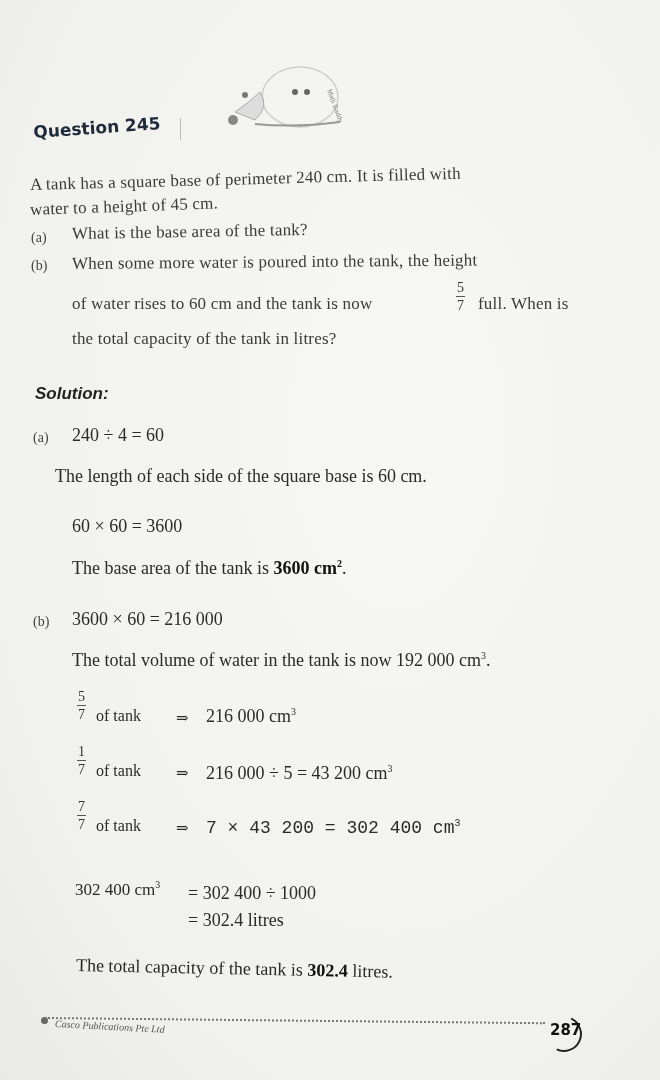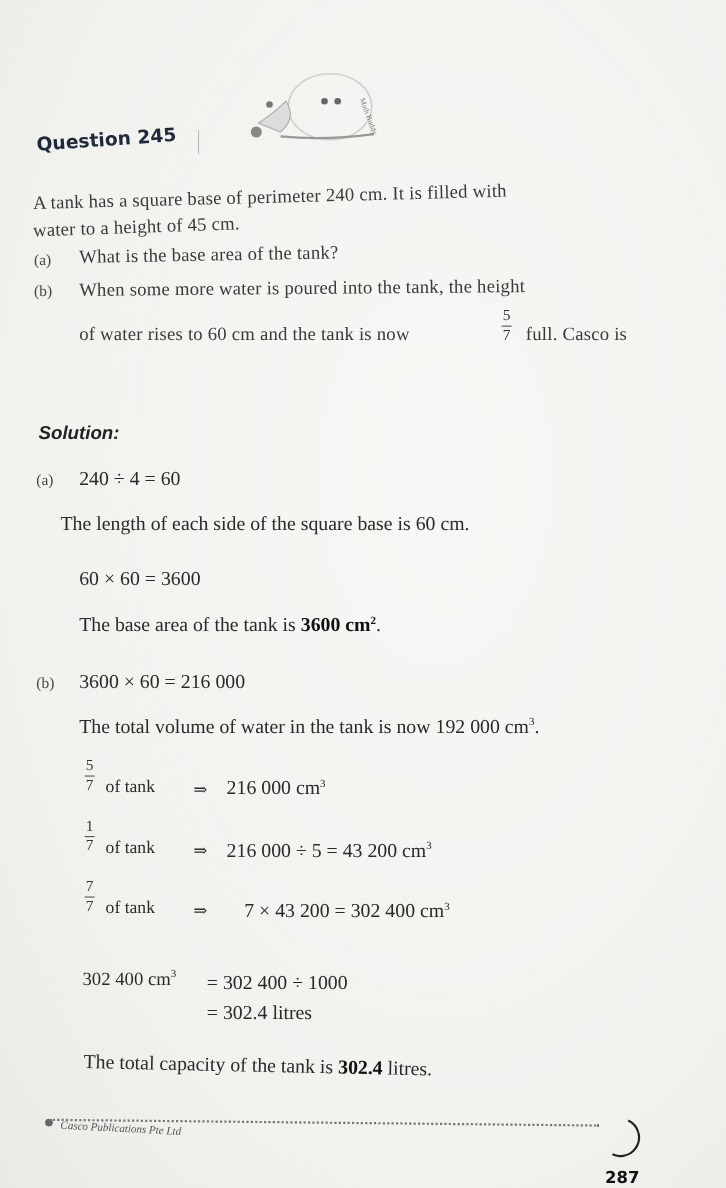--- a/index.html
+++ b/index.html
@@ -49,21 +49,21 @@
       left: 55px; top: 1018px; font-size: 10px; font-style: italic; color: #555;
       font-family: "Liberation Serif", serif; transform: rotate(3deg); transform-origin: left;
     }
     .page-num {
       position: absolute; left: 546px; top: 1016px; width: 32px; height: 32px;
       border: 2px solid #222; border-radius: 50%; border-left-color: transparent; border-top-color: transparent;
       transform: rotate(-20deg);
     }
     .page-num-text {
       left: 550px; top: 1021px; font-family: "DejaVu Sans", sans-serif; font-weight: bold;
-      font-size: 15px; color: #111; margin-top: 40px;
+      font-size: 15px; color: #111;
     }
   </style>
 </head>
 <body>
 
 <div class="page">
 
   <svg class="mascot" viewBox="0 0 130 70">
     <ellipse cx="85" cy="35" rx="38" ry="30" fill="none" stroke="#cfcfcf" stroke-width="1.5"></ellipse>
     <circle cx="80" cy="30" r="3" fill="#666"></circle>
@@ -85,21 +85,22 @@
   <div class="abs qtext" style="left:72px; top:224px; transform:rotate(-1deg); transform-origin:left;">What is the base area of the tank?</div>
 
   <div class="abs lbl" style="left:31px; top:258px;">(b)</div>
   <div class="abs qtext" style="left:72px; top:254px; transform:rotate(-0.5deg); transform-origin:left;">When some more water is poured into the tank, the height</div>
   <div class="abs qtext" style="left:72px; top:294px;">of water rises to 60 cm and the tank is now</div>
   <div class="frac" style="left:456px; top:281px;">
     <span>5</span>
     <span class="bar"></span>
     <span>7</span>
   </div>
-  <div class="abs qtext" style="left:478px; top:294px;">full. Casco is</div>
+  <div class="abs qtext" style="left:478px; top:294px;">full. When is</div>
+  <div class="abs qtext" style="left:72px; top:329px;">the total capacity of the tank in litres?</div>
 
   <div class="abs sol-title">Solution:</div>
 
   <div class="abs lbl" style="left:33px; top:430px;">(a)</div>
   <div class="abs st" style="left:72px; top:425px;">240 ÷ 4 = 60</div>
   <div class="abs st" style="left:55px; top:466px;">The length of each side of the square base is 60 cm.</div>
   <div class="abs st" style="left:72px; top:516px;">60 × 60 = 3600</div>
   <div class="abs st" style="left:72px; top:558px;">
     <span>The base area of the tank is </span><b>3600 cm</b><b><sup>2</sup></b><span>.</span>
   </div>
@@ -132,21 +133,21 @@
     <span>216 000 ÷ 5 = 43 200 cm</span><sup>3</sup>
   </div>
 
   <div class="frac" style="left:77px; top:800px;">
     <span>7</span>
       <span class="bar"></span>
       <span>7</span>
   </div>
   <div class="abs st" style="left:96px; top:817px; font-size:16px;">of tank</div>
   <div class="abs st" style="left:176px; top:819px; font-size:15px;">⇒</div>
-  <div class="abs st" style="left:222px; top:818px;">
+  <div class="abs st" style="left:206px; top:818px;font-family:Liberation Mono, monospace;">
     <span>7 × 43 200 = 302 400 cm</span><sup>3</sup>
   </div>
 
   <div class="abs st" style="left:75px; top:880px; font-size:17px;">
     <span>302 400 cm</span><sup>3</sup>
   </div>
   <div class="abs st" style="left:188px; top:883px;">= 302 400 ÷ 1000</div>
   <div class="abs st" style="left:188px; top:910px;">= 302.4 litres</div>
 
   <div class="abs st" style="left:76px; top:955px; transform:rotate(1.2deg); transform-origin:left;">

